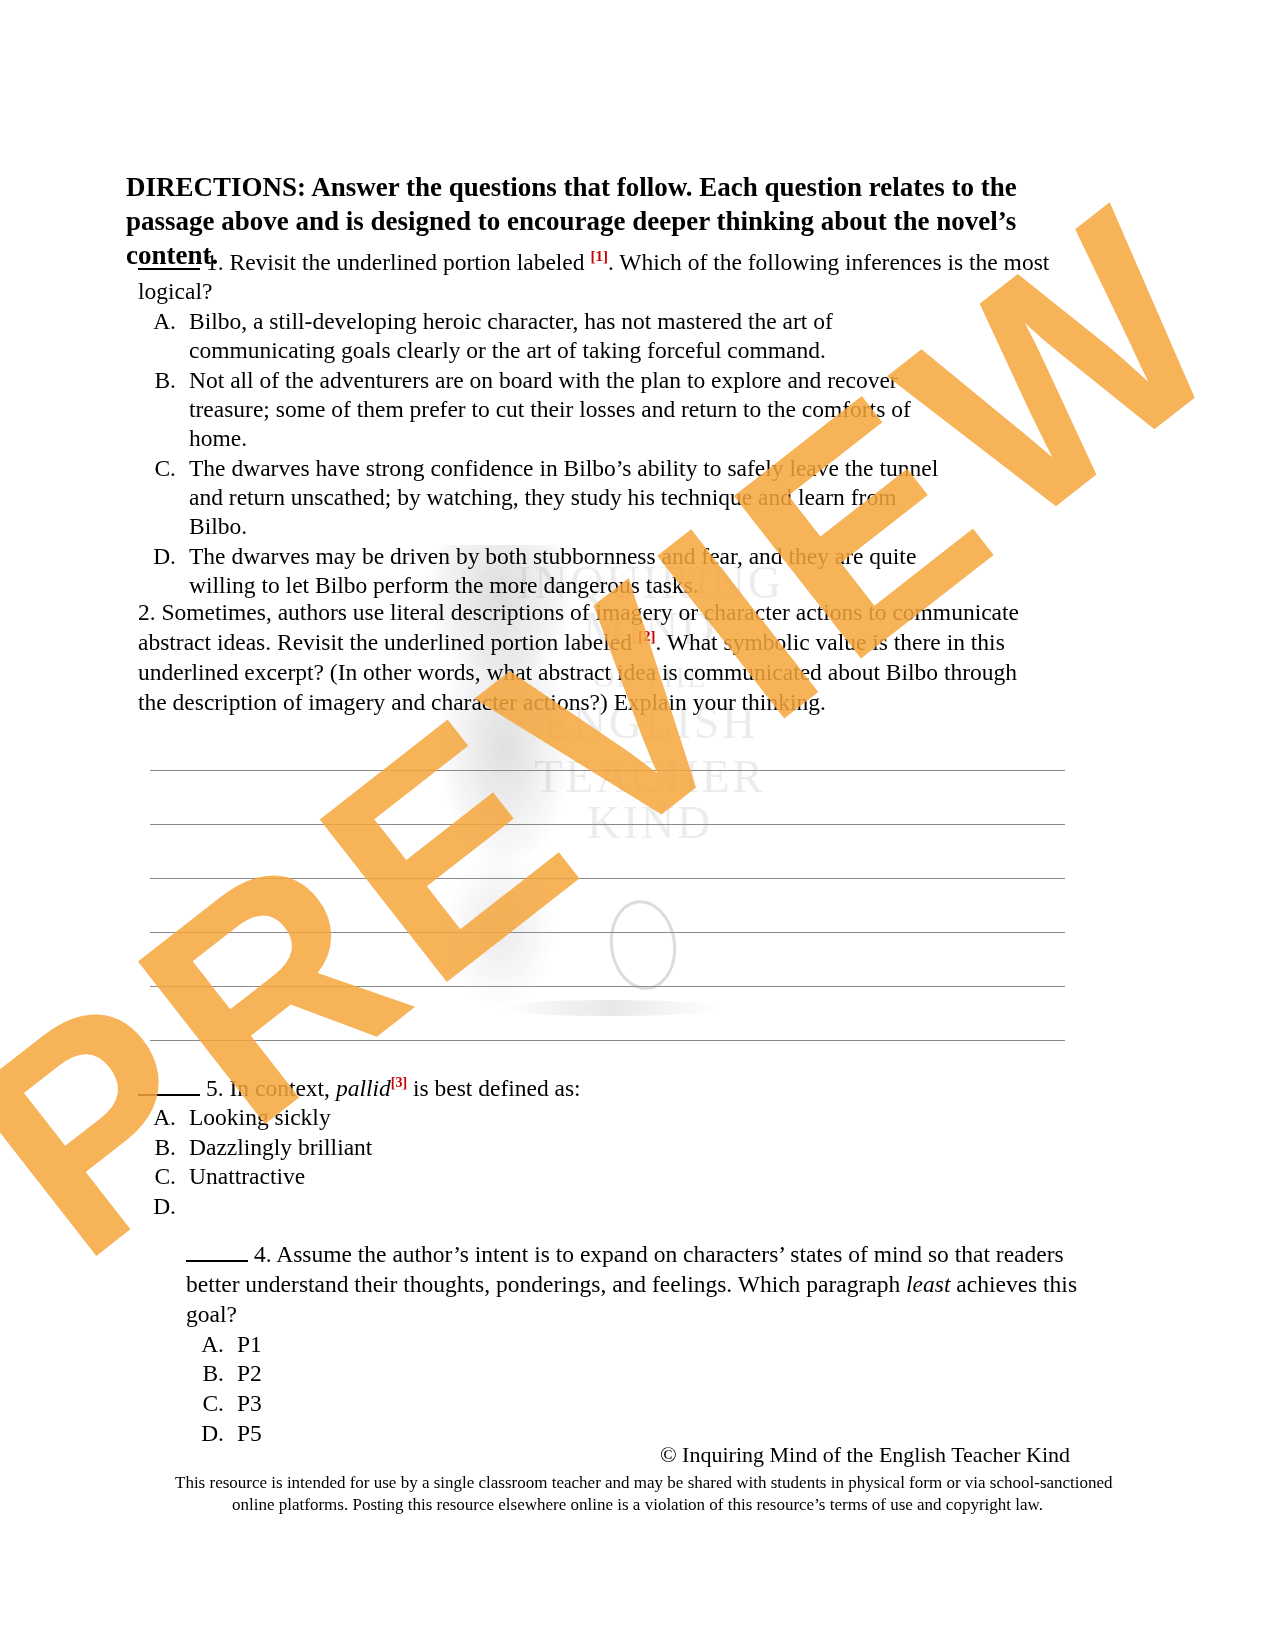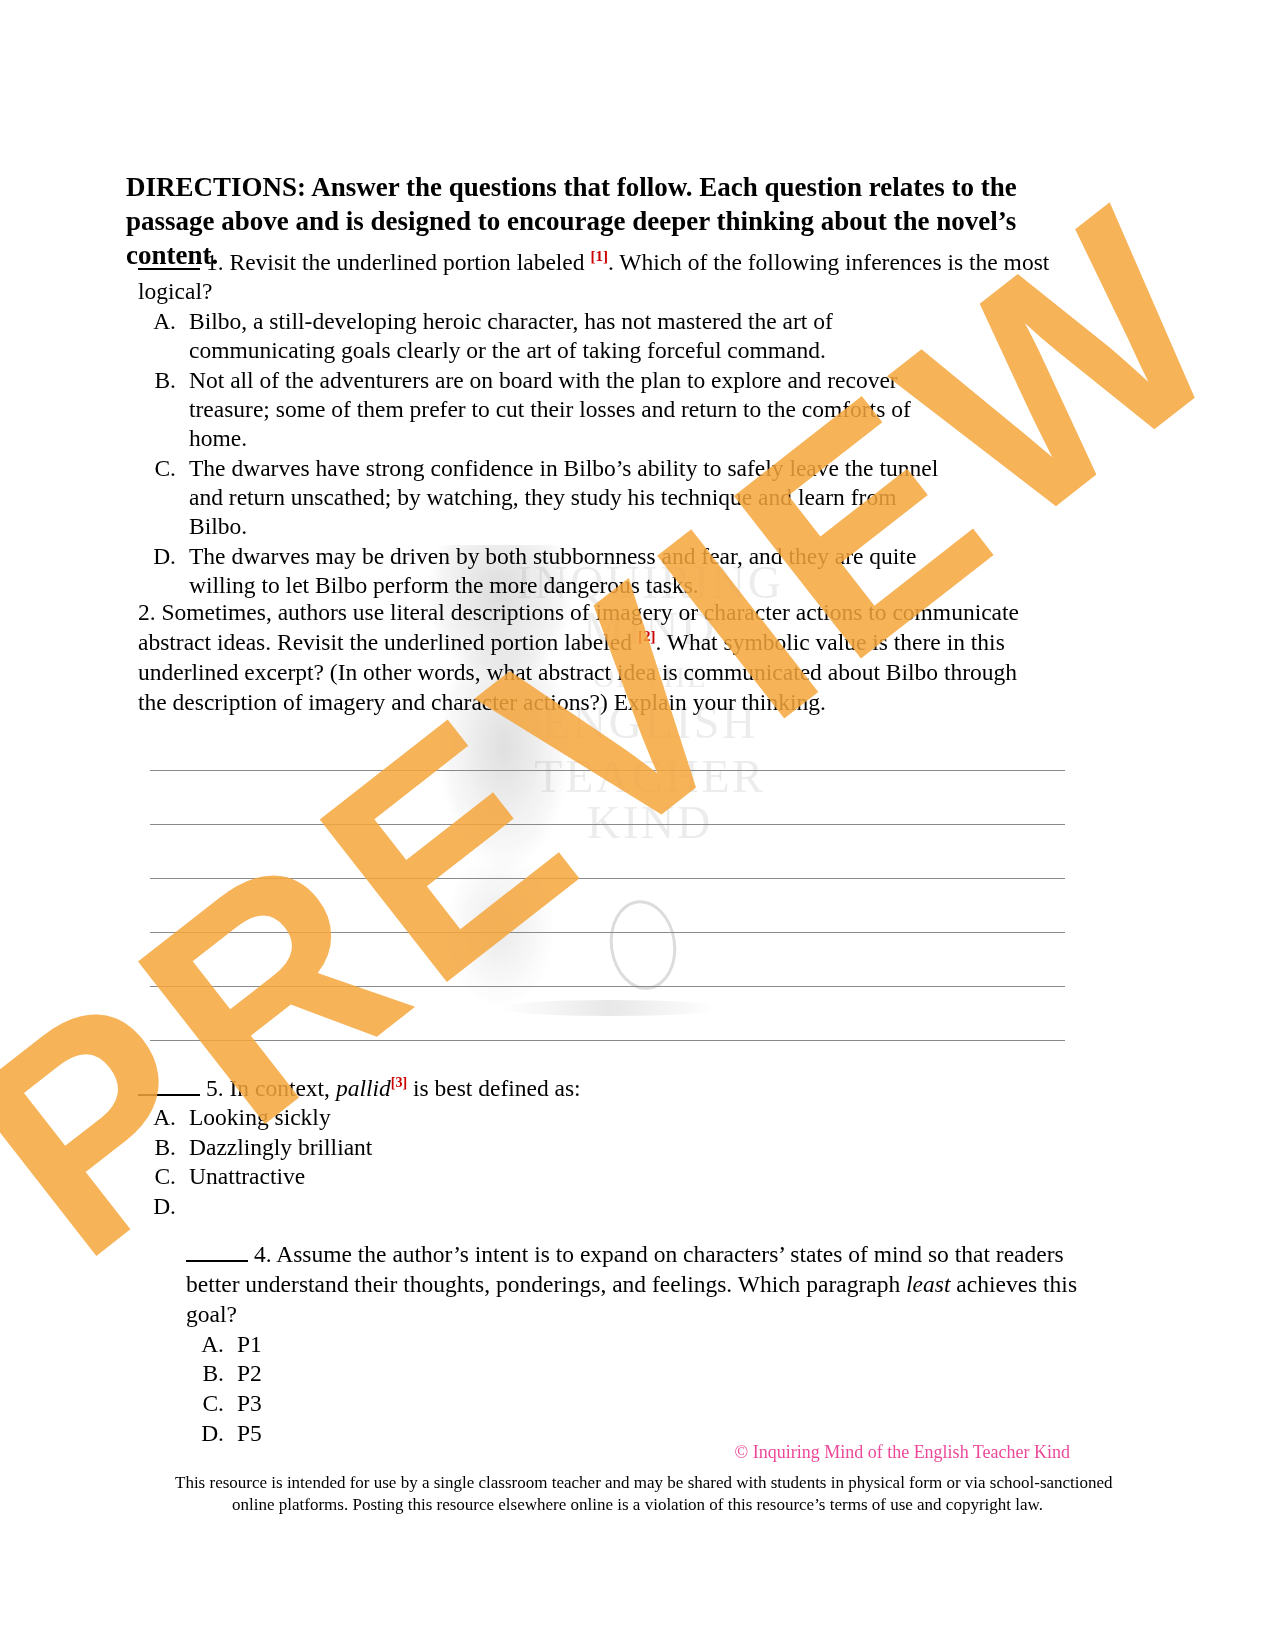--- a/index.html
+++ b/index.html
@@ -117,21 +117,21 @@
   .choices-q4{width:400px;}
 
   .lines{position:absolute;left:150px;top:770px;width:915px;}
   .wline{height:1px;background:#8a8a8a;margin-bottom:53px;}
 
   .footer{
     position:absolute;left:0;top:1442px;width:1275px;
   }
   .copy{
     position:absolute;right:205px;top:0;
-    font-size:18px;color:#ec4899;white-space:nowrap;
+    font-size:22px;color:#000000;white-space:nowrap;
   }
   .terms{
     position:absolute;left:0;top:30px;width:1275px;
     text-align:center;font-size:17px;color:#000000;line-height:1.28;
     padding:0 175px;box-sizing:border-box;
   }
   .terms div{white-space:nowrap;}
   em{font-style:italic;}
 </style>
 </head>

